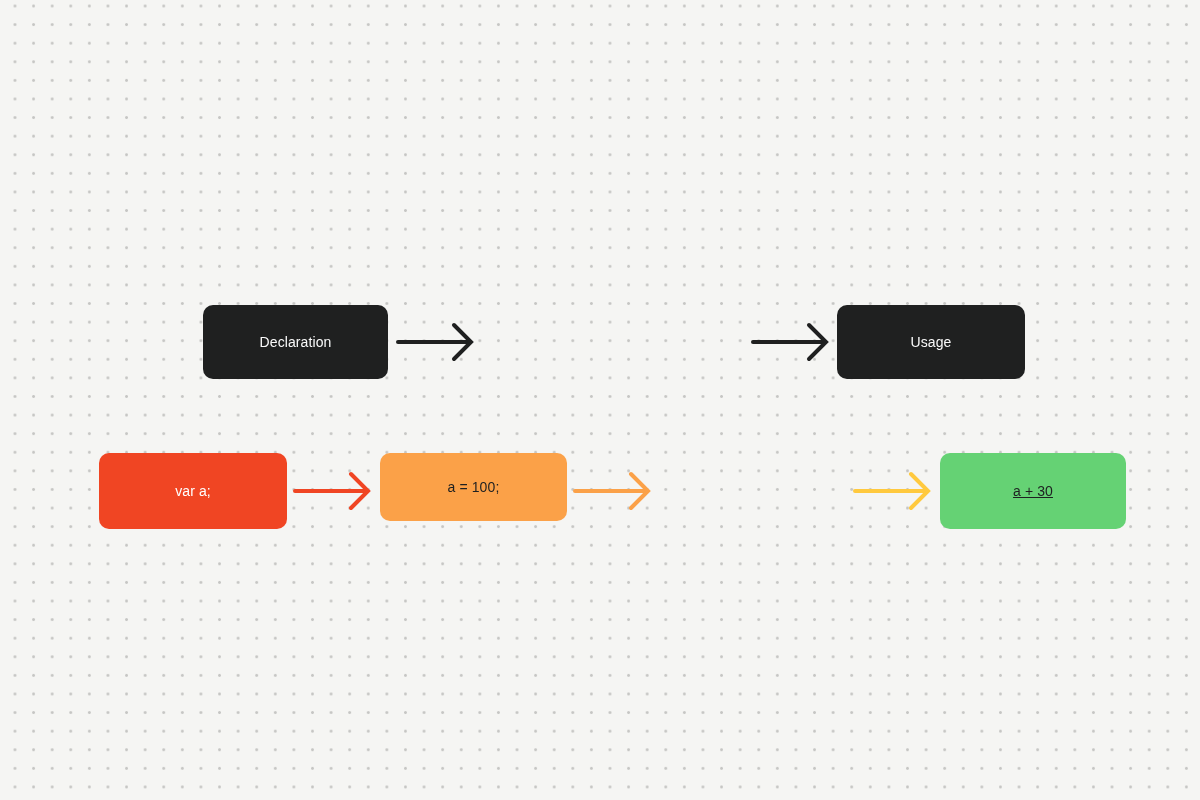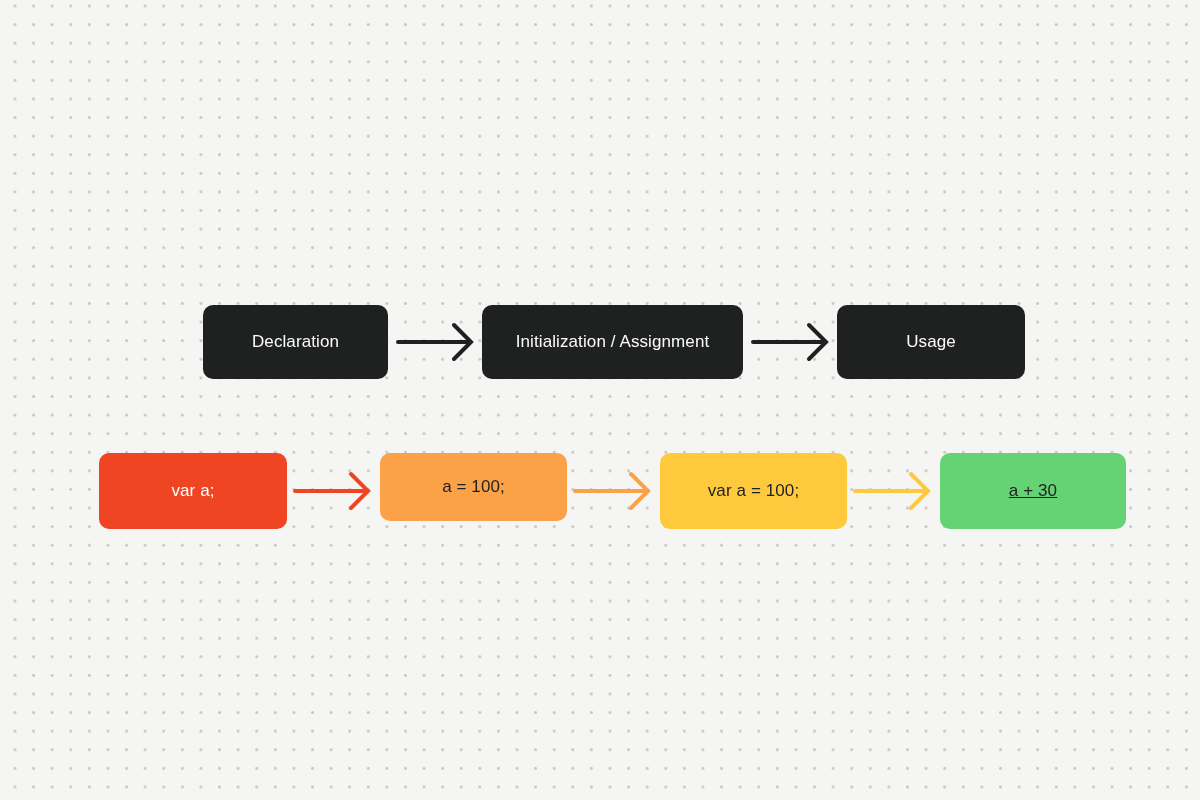--- a/index.html
+++ b/index.html
@@ -17,21 +17,21 @@
     background-position: 5.7px -3.3px;
   }
   .node {
     position: absolute;
     display: flex;
     align-items: center;
     justify-content: center;
     border-radius: 10px;
   }
   .node-label {
-    font-size: 17px;
+    font-size: 14px;
     font-weight: 500;
     letter-spacing: 0.1px;
     white-space: nowrap;
     text-align: center;
   }
   .connector {
     position: absolute;
     width: 80px;
     height: 44px;
   }
@@ -46,23 +46,20 @@
     <span class="node-label">Declaration</span>
   </div>
 
   <div class="connector" style="left:396px; top:320px;">
     <svg viewBox="0 0 80 44" fill="none">
       <line x1="2" y1="22" x2="73" y2="22" stroke="#1f2020" stroke-width="4" stroke-linecap="round"></line>
       <polyline points="58,5 75,22 58,39" stroke="#1f2020" stroke-width="4" fill="none" stroke-linecap="round" stroke-linejoin="miter"></polyline>
     </svg>
   </div>
 
-  <div class="node" style="left: 482px; top: 305px; width: 261px; height: 74px; background-color: rgb(31, 32, 32); color: rgb(250, 250, 250);">
-    <span class="node-label">Initialization / Assignment</span>
-  </div>
 
   <div class="connector" style="left:751px; top:320px;">
     <svg viewBox="0 0 80 44" fill="none">
       <line x1="2" y1="22" x2="73" y2="22" stroke="#1f2020" stroke-width="4" stroke-linecap="round"></line>
       <polyline points="58,5 75,22 58,39" stroke="#1f2020" stroke-width="4" fill="none" stroke-linecap="round" stroke-linejoin="miter"></polyline>
     </svg>
   </div>
 
   <div class="node" style="left: 837px; top: 305px; width: 188px; height: 74px; background-color: rgb(31, 32, 32); color: rgb(250, 250, 250);">
     <span class="node-label">Usage</span>
@@ -83,23 +80,20 @@
     <span class="node-label">a = 100;</span>
   </div>
 
   <div class="connector" style="left:573px; top:469px;">
     <svg viewBox="0 0 80 44" fill="none">
       <line x1="2" y1="22" x2="73" y2="22" stroke="#fba148" stroke-width="4" stroke-linecap="round"></line>
       <polyline points="58,5 75,22 58,39" stroke="#fba148" stroke-width="4" fill="none" stroke-linecap="round" stroke-linejoin="miter"></polyline>
     </svg>
   </div>
 
-  <div class="node" style="left: 660px; top: 453px; width: 187px; height: 76px; background-color: rgb(255, 201, 62); color: rgb(30, 32, 33);">
-    <span class="node-label">var a = 100;</span>
-  </div>
 
   <div class="connector" style="left:853px; top:469px;">
     <svg viewBox="0 0 80 44" fill="none">
       <line x1="2" y1="22" x2="73" y2="22" stroke="#ffc93e" stroke-width="4" stroke-linecap="round"></line>
       <polyline points="58,5 75,22 58,39" stroke="#ffc93e" stroke-width="4" fill="none" stroke-linecap="round" stroke-linejoin="miter"></polyline>
     </svg>
   </div>
 
   <div class="node" style="left: 940px; top: 453px; width: 186px; height: 76px; background-color: rgb(101, 210, 116); color: rgb(30, 32, 33); text-decoration: underline;">
     <span class="node-label">a + 30</span>

